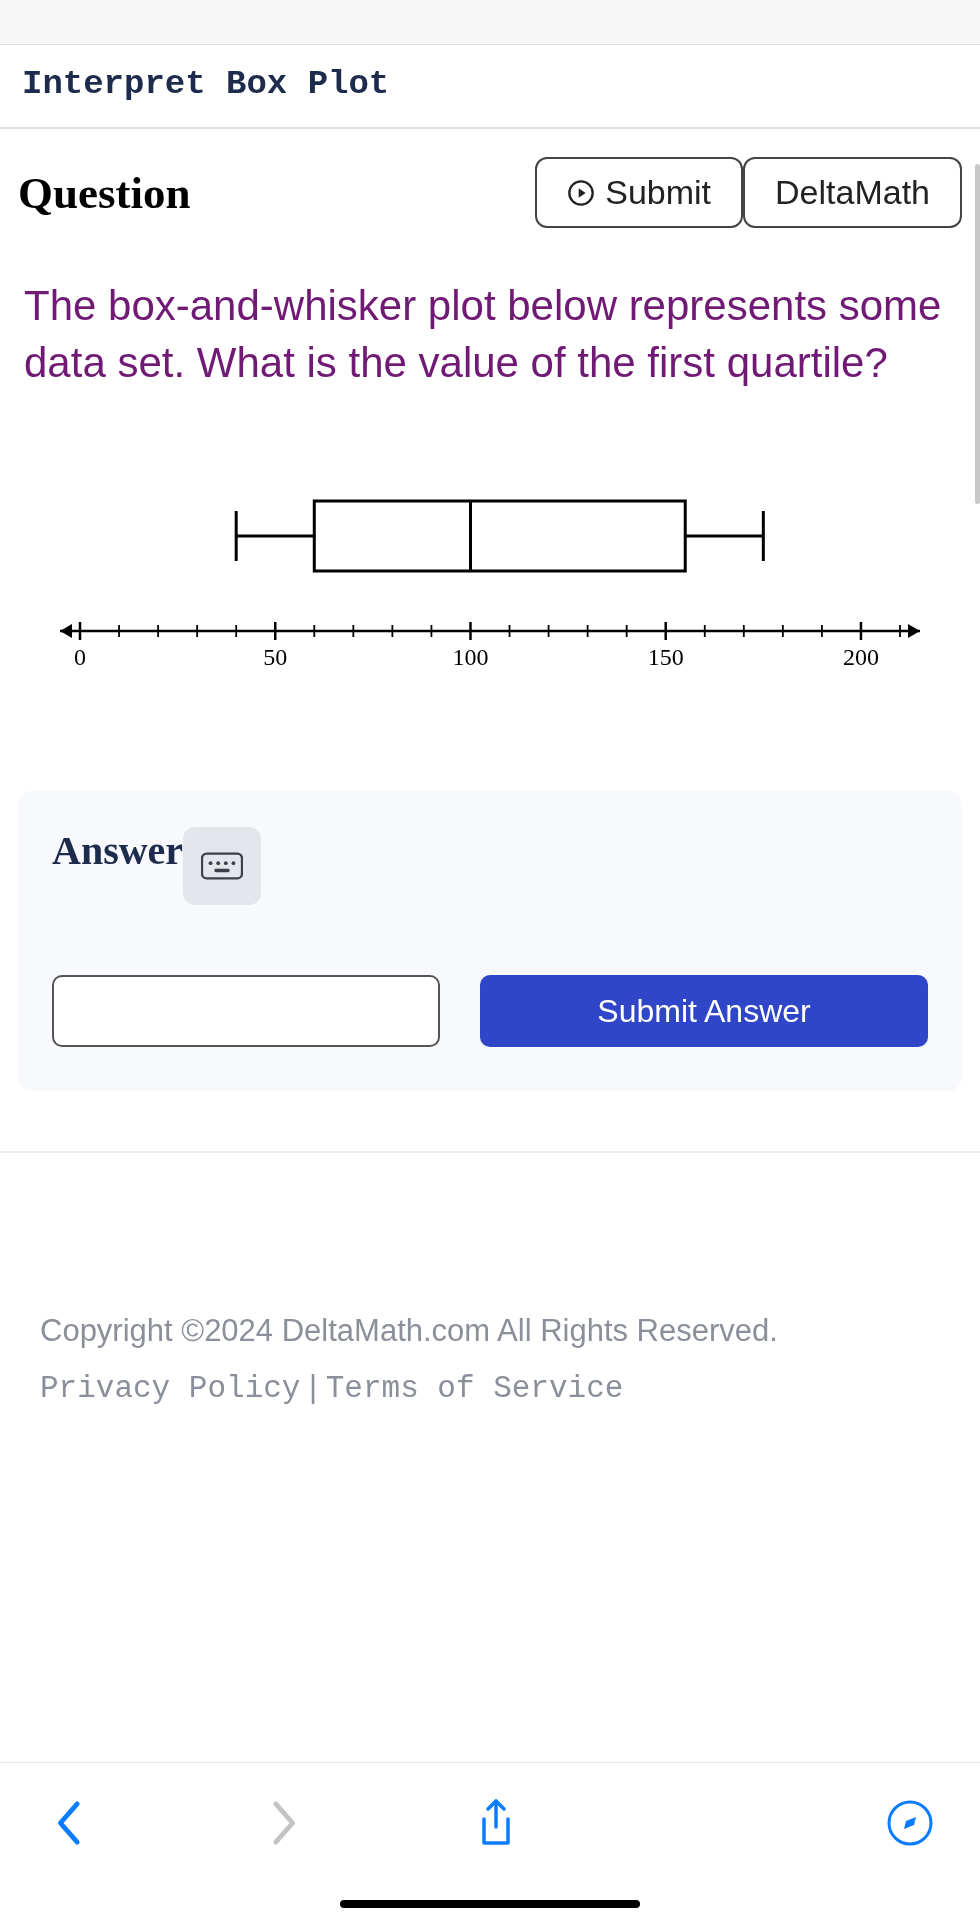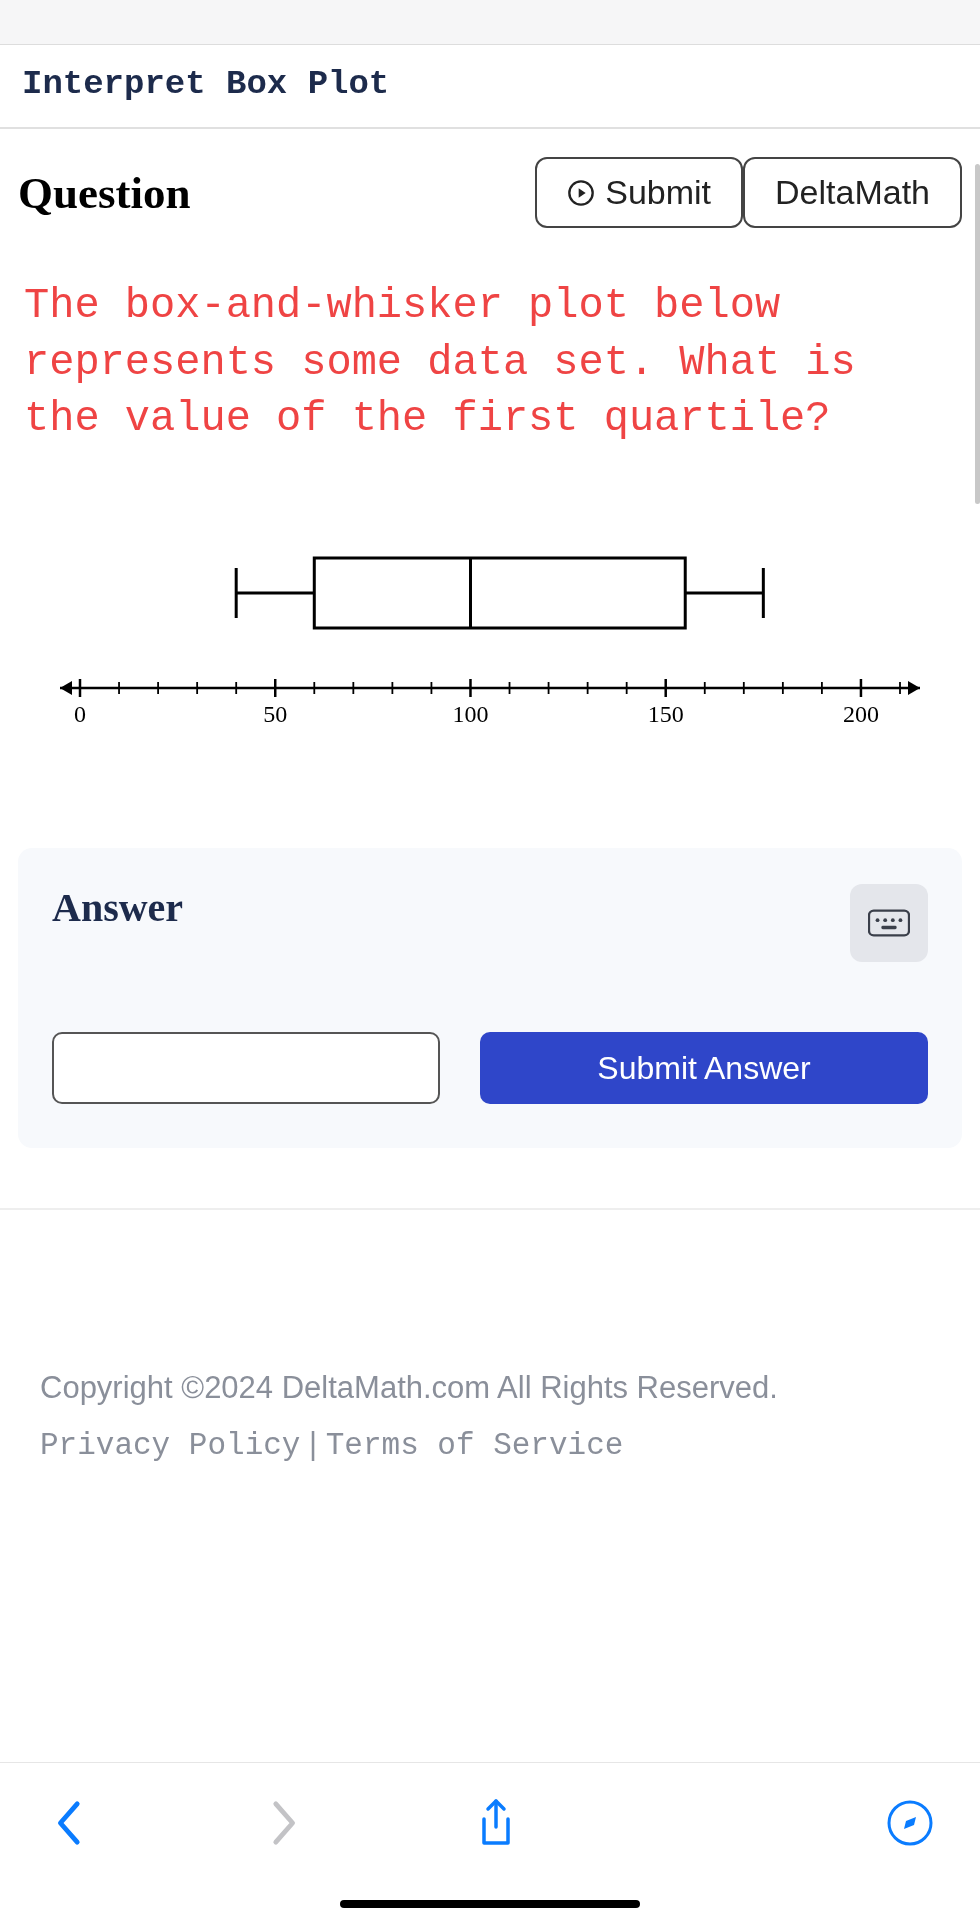--- a/index.html
+++ b/index.html
@@ -11,27 +11,27 @@
   .page-title { padding: 20px 22px 24px; font-size: 34px; font-weight: 700; color: #1d2b4c; font-family: Liberation Mono, monospace; }
 
   .content { border-top: 2px solid #e0e0e0; padding: 0; position: relative; }
   .scroll-indicator { position: absolute; right: 0; top: 35px; width: 5px; height: 340px; background: #c8c8c8; border-radius: 3px; }
 
   .q-header { display: flex; align-items: center; padding: 28px 18px 10px; }
   .q-title { font-size: 45px; font-weight: 700; font-family: Georgia, serif; flex: 0 0 auto; margin-right: auto; }
   .pill-btn { display: inline-flex; align-items: center; justify-content: center; gap: 10px; border: 2px solid #444; border-radius: 12px; background: #fff; font-size: 34px; font-family: -apple-system, 'Helvetica Neue', Arial, sans-serif; padding: 14px 30px; cursor: pointer; color: #222; min-height: 66px; }
   .play-icon { width: 28px; height: 28px; flex-shrink: 0; }
 
-  .prompt { font-family: Liberation Mono, monospace; font-size: 42px; line-height: 1.35; padding: 40px 24px 10px; color: #ef4444; }
+  .prompt { font-family: Liberation Sans, sans-serif; font-size: 42px; line-height: 1.35; padding: 40px 24px 10px; color: #701a75; }
 
   .plot-wrap { padding: 60px 30px 30px; }
   .plot-svg { display: block; width: 100%; }
 
   .answer-card { margin: 40px 18px 0; background: #f7f9fc; border-radius: 14px; padding: 36px 34px 44px; }
-  .answer-head { display: flex; align-items: flex-start; justify-content: space-between; }
+  .answer-head { display: flex; align-items: flex-start; justify-content: flex-start; }
   .answer-left { }
   .answer-title { font-family: Georgia, serif; font-size: 40px; font-weight: 700; color: #1d2b4c; }
   .attempt { font-family: Georgia, serif; font-size: 30px; color: #8a8f9a; margin-top: 12px; }
   .kbd-btn { width: 78px; height: 78px; border-radius: 12px; background: #e4e6eb; display: flex; align-items: center; justify-content: center; cursor: pointer; }
   .kbd-icon { width: 42px; height: 28px; }
 
   .answer-row { display: flex; gap: 40px; align-items: center; margin-top: 70px; }
   .answer-input { flex: 0 0 auto; width: 388px; height: 72px; border: 2px solid #555; border-radius: 10px; font-size: 30px; padding: 0 14px; font-family: Georgia, serif; background: #fff; }
   .submit-btn { flex: 1; height: 72px; border: none; border-radius: 10px; background: #2f46c9; color: #fff; font-size: 32px; font-family: -apple-system, 'Helvetica Neue', Arial, sans-serif; cursor: pointer; }
 

